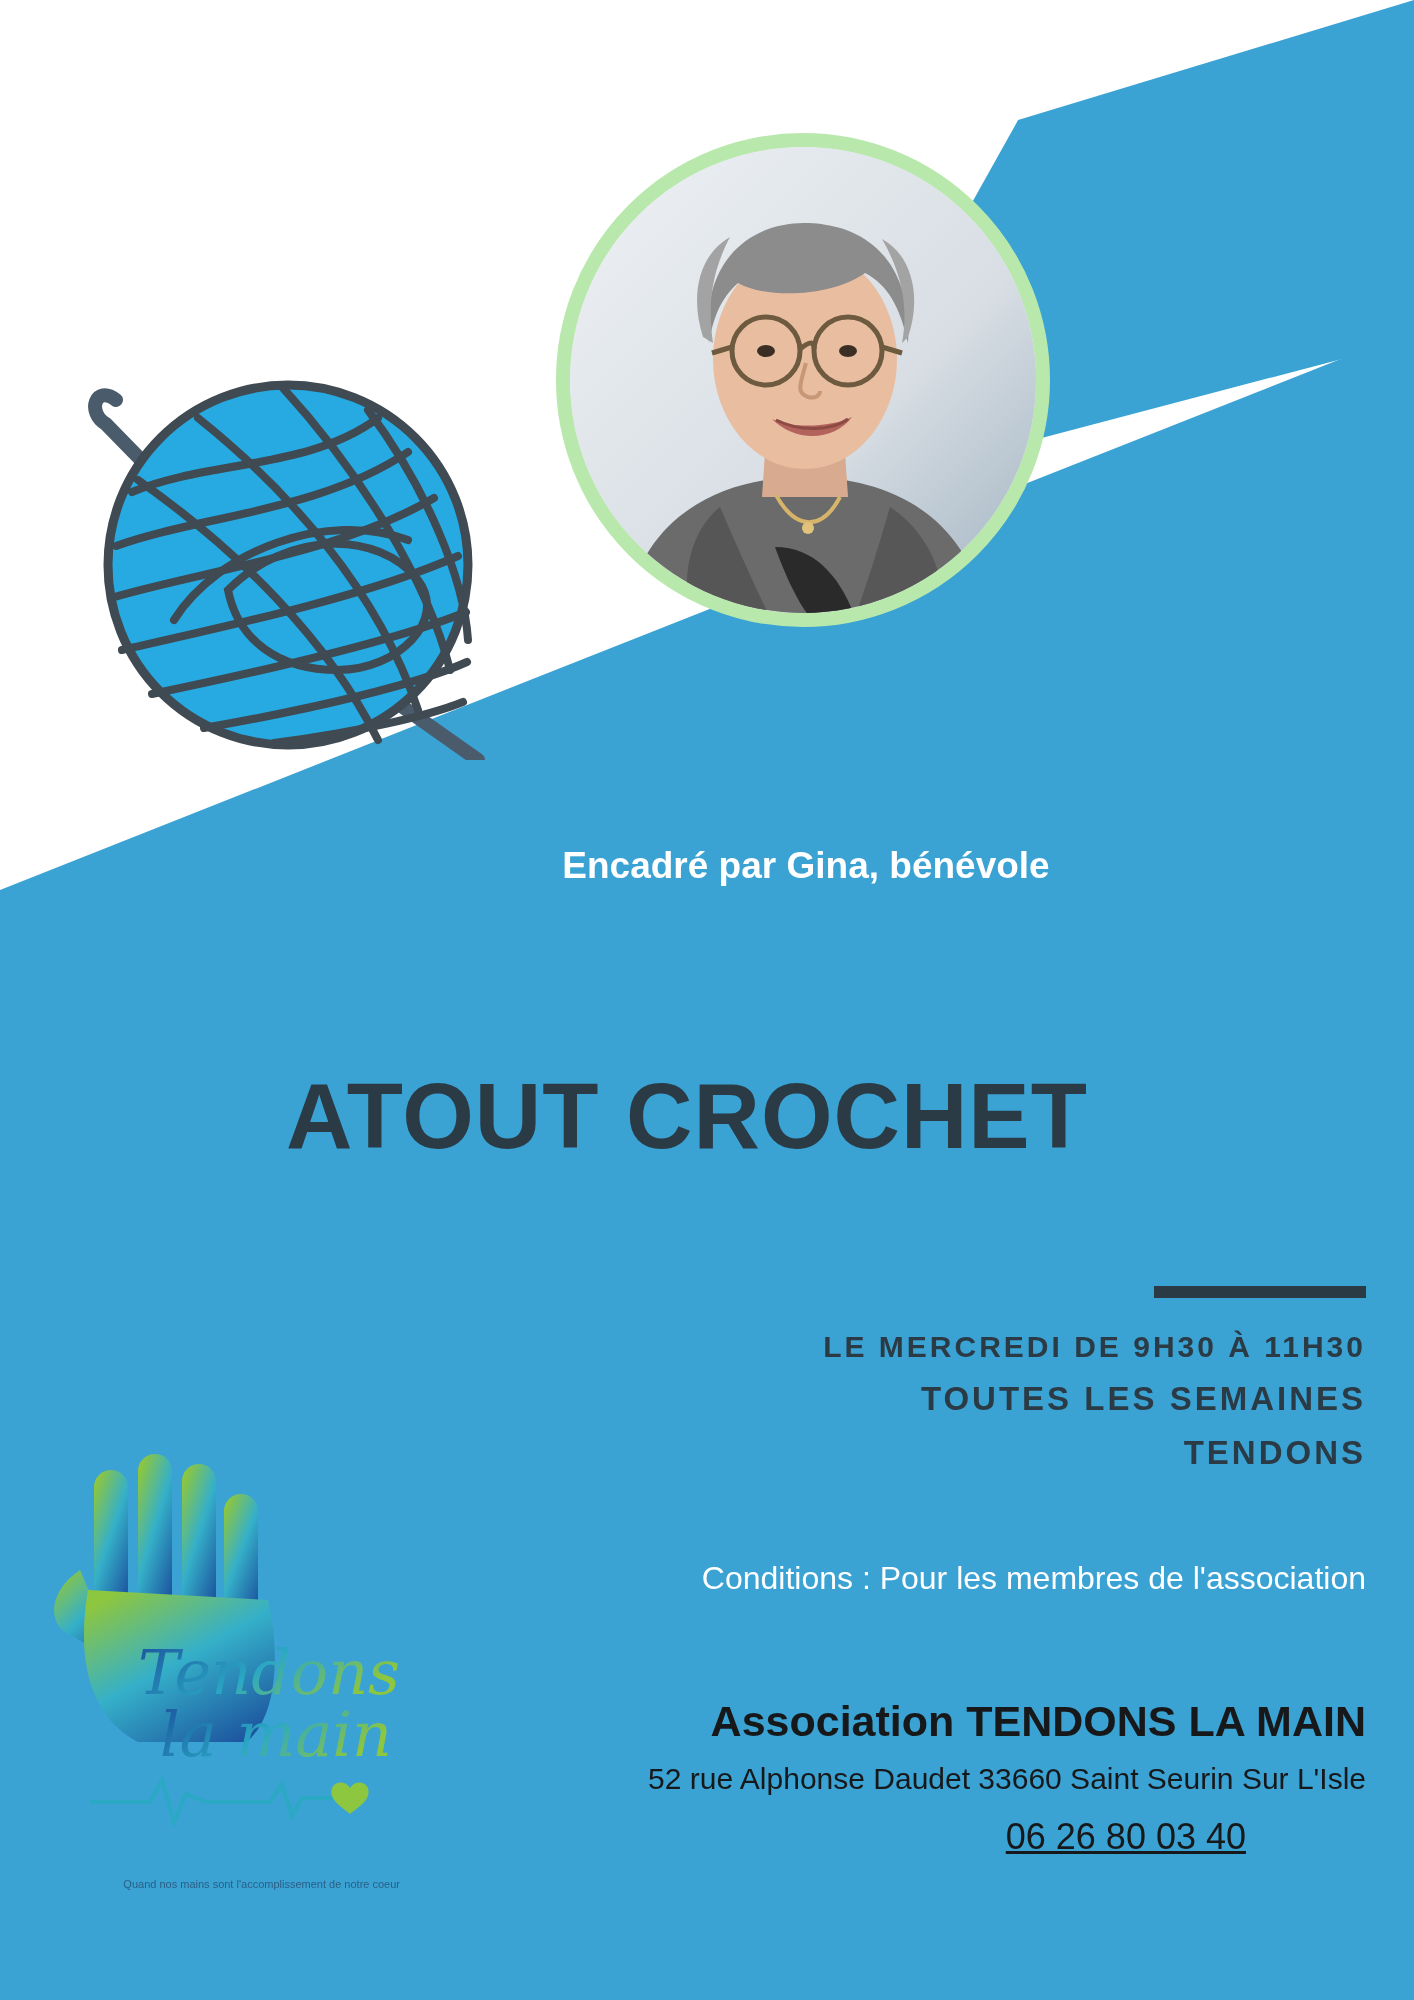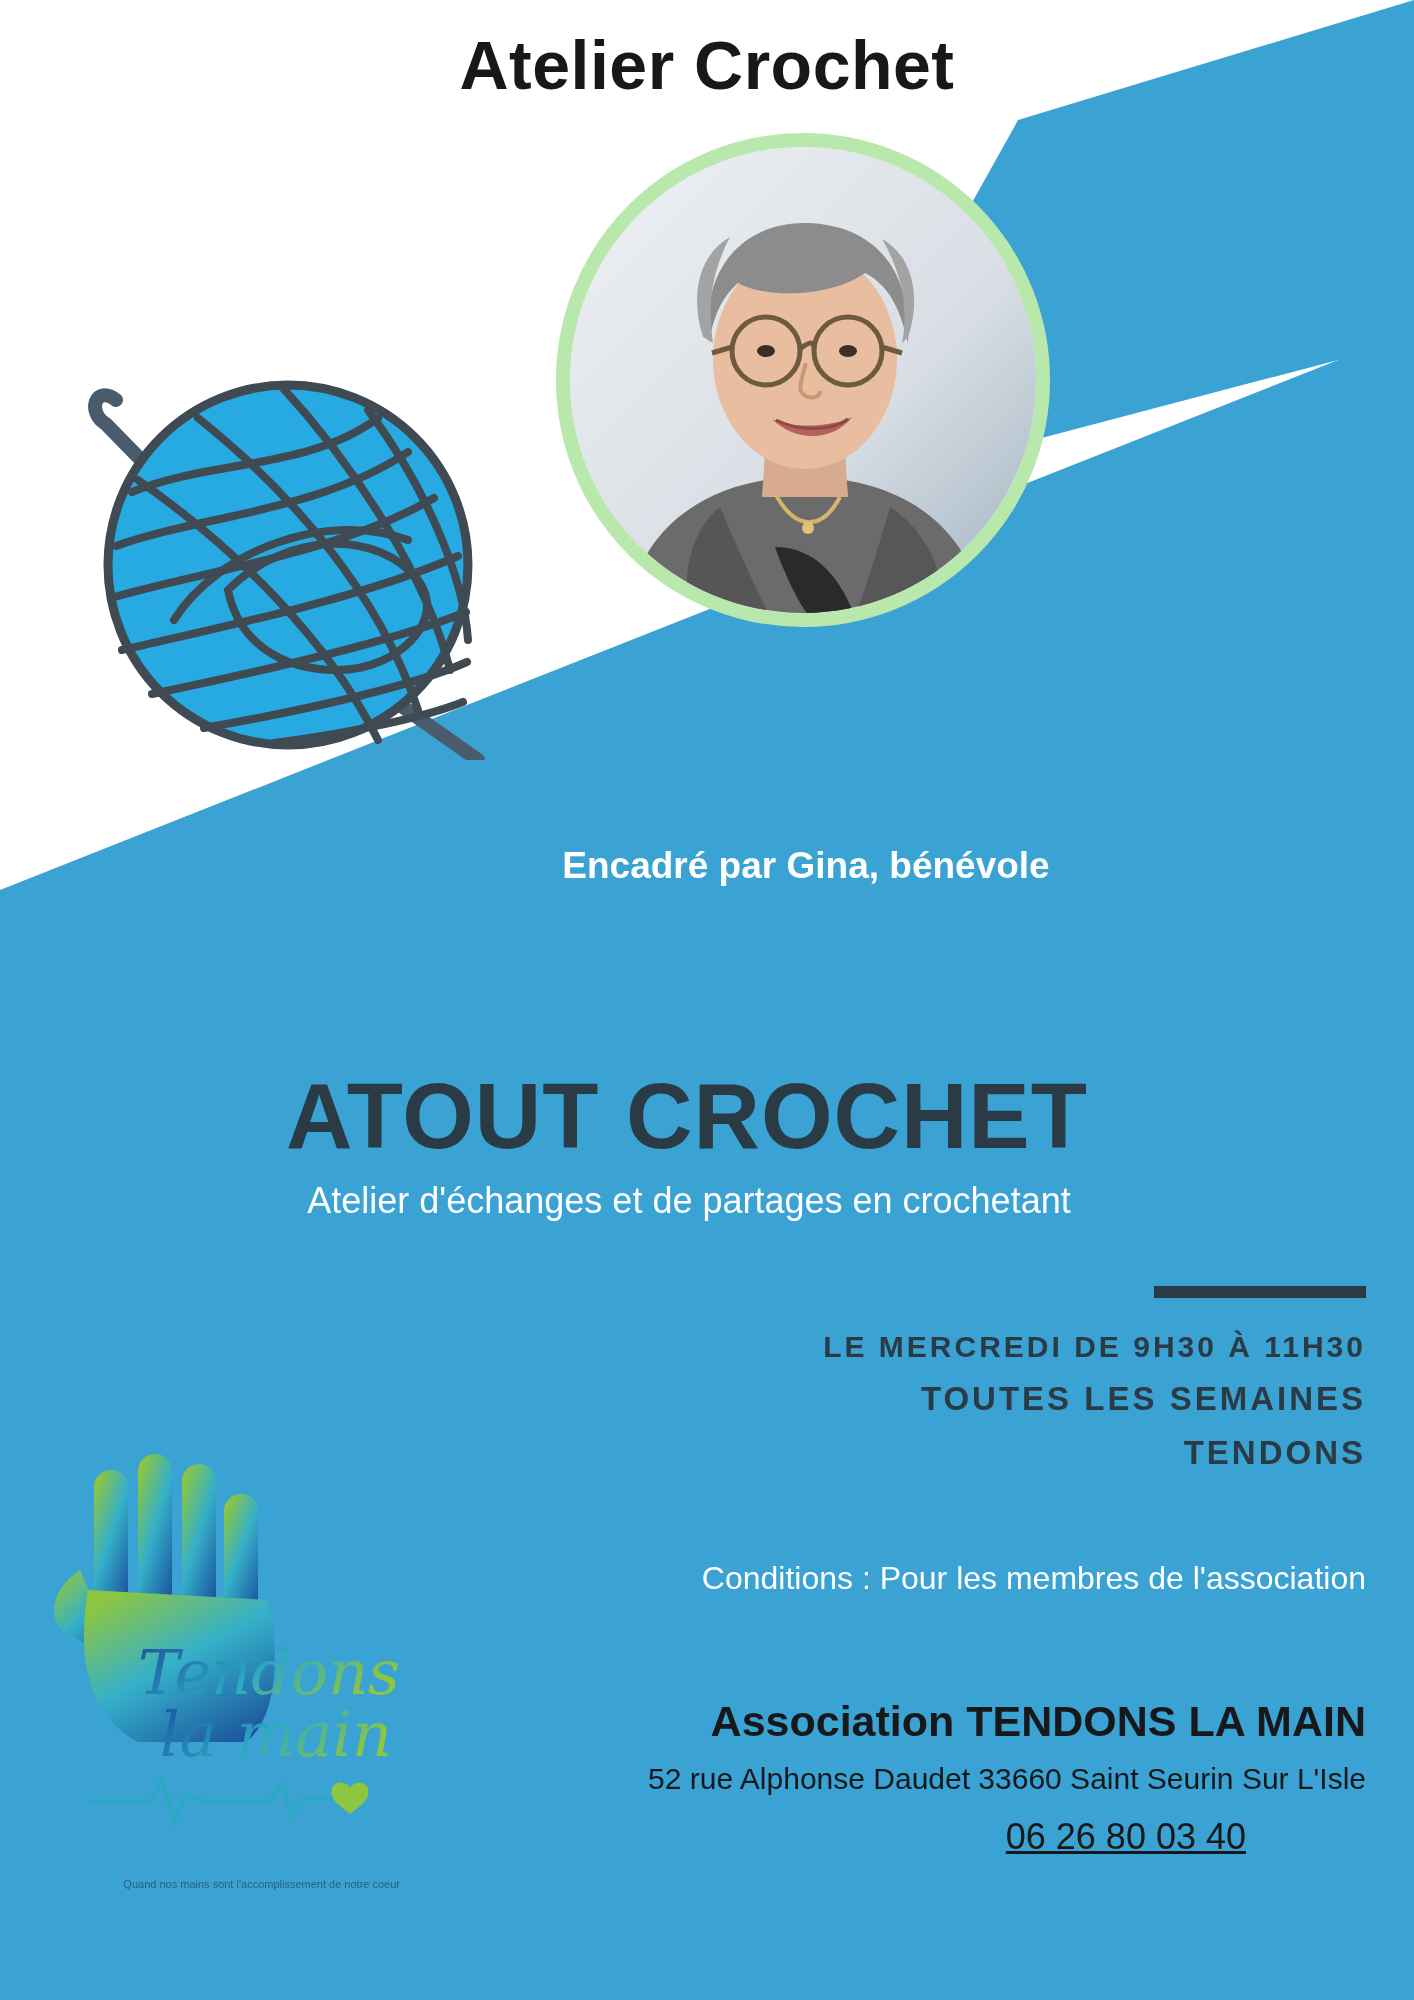--- a/index.html
+++ b/index.html
@@ -214,21 +214,20 @@
   }
 </style>
 </head>
 <body>
 
 <div class="poster">
 
   <div class="blue-bg"></div>
   <div class="blue-bg-topright"></div>
 
-  <div class="title-main">Atelier Crochet</div>
 
   <div class="yarn-wrap">
     <svg width="460" height="420" viewBox="0 0 460 420" xmlns="http://www.w3.org/2000/svg">
 
       <g stroke="#4a5b6b" stroke-width="14" fill="none" stroke-linecap="round">
         <path d="M38 60 C 18 44, 8 72, 28 84 L 190 250"></path>
         <path d="M230 300 L 400 420" stroke="#4a5b6b"></path>
       </g>
 
       <circle cx="210" cy="225" r="180" fill="#27a9e1" stroke="#3f4a52" stroke-width="9"></circle>
@@ -296,21 +295,20 @@
 
         <path d="M206 348 C 226 384, 252 384, 270 350" fill="none" stroke="#d6b46a" stroke-width="4"></path>
         <circle cx="238" cy="381" r="6" fill="#e0c27b"></circle>
       </g>
     </svg>
   </div>
 
   <div class="caption-gina">Encadré par Gina, bénévole</div>
 
   <div class="headline">ATOUT CROCHET</div>
-  <div class="subheadline">Atelier d'échanges et de partages en crochetant</div>
   <div class="rule"></div>
 
   <div class="schedule">
     <div class="line1">LE MERCREDI DE 9H30 À 11H30</div>
     <div class="line2">TOUTES LES SEMAINES</div>
     <div class="line4">TENDONS</div>
   </div>
 
   <div class="conditions">Conditions : Pour les membres de l'association</div>
 

